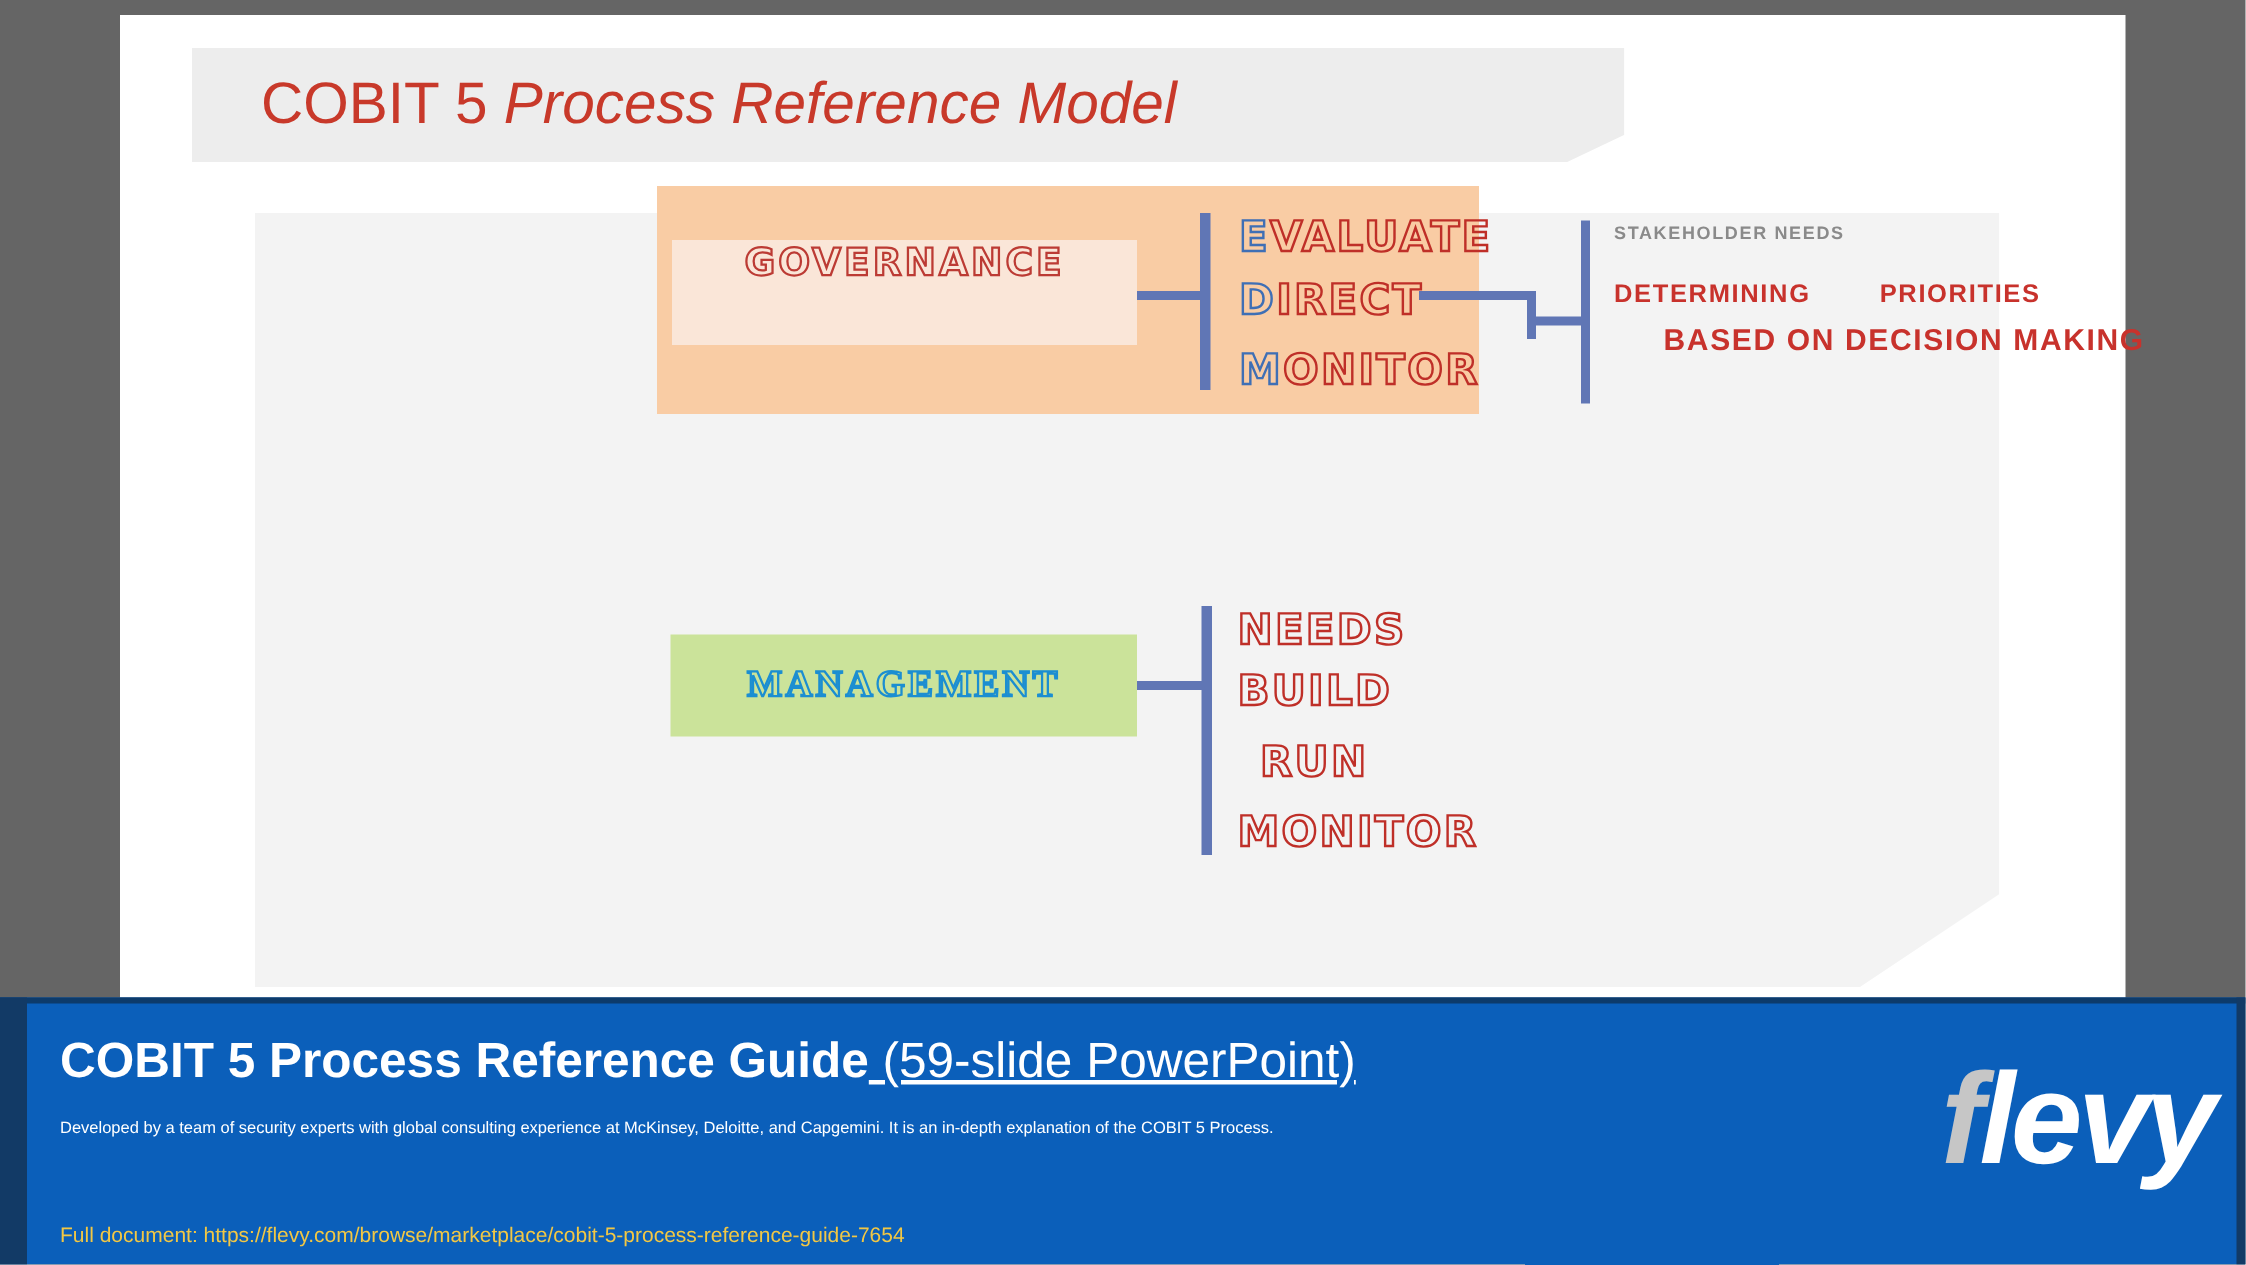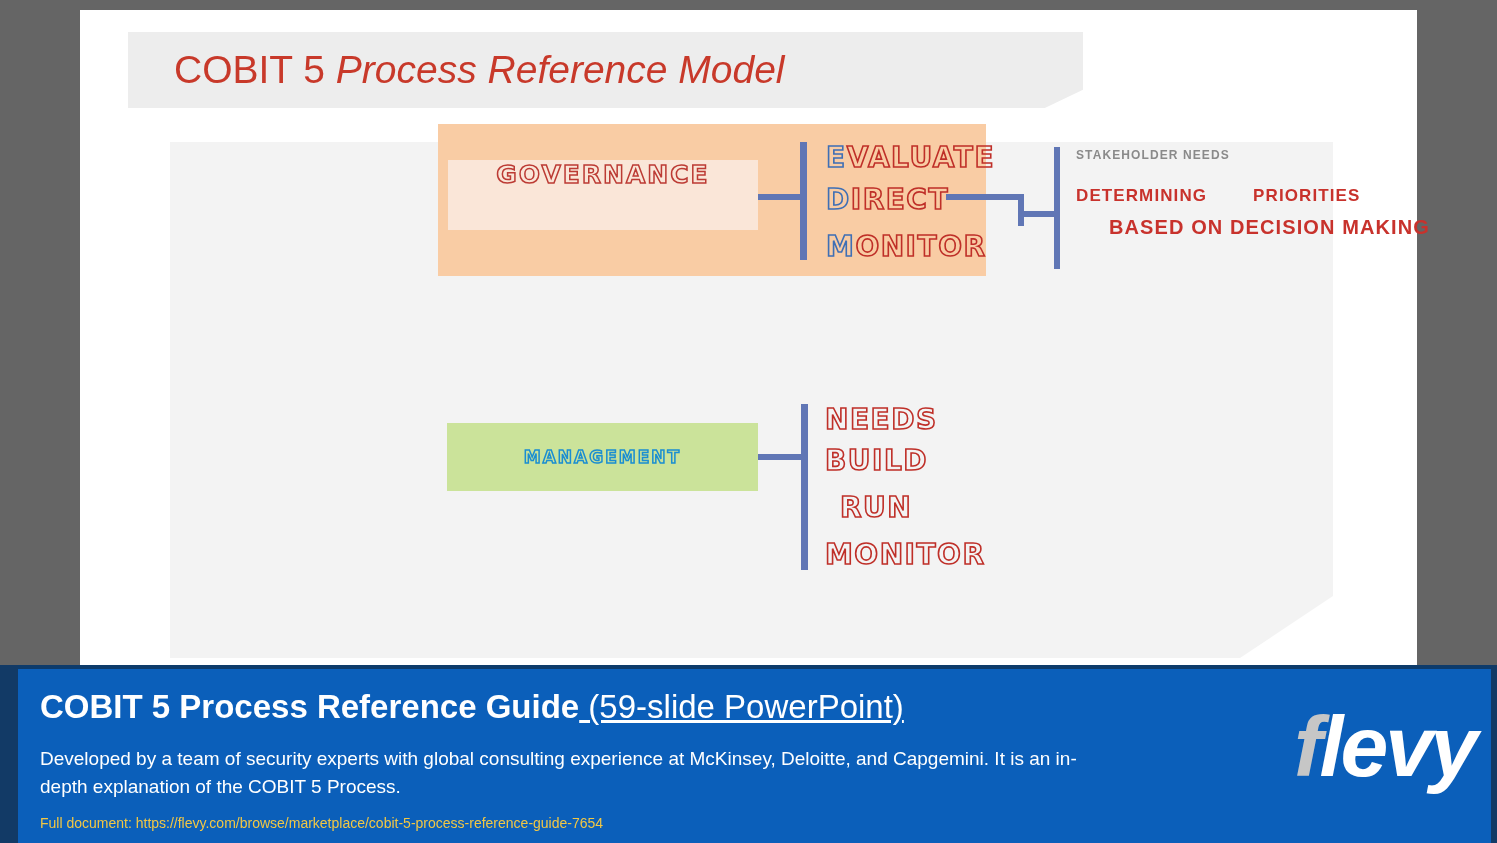--- a/index.html
+++ b/index.html
@@ -92,22 +92,22 @@
     position:absolute;left:1029px;top:206px;font-size:20px;color:#c8322c;
     letter-spacing:1.1px;white-space:nowrap;font-weight:600;
   }
 
   
   #mgmt-box{
     position:absolute;left:367px;top:413px;width:311px;height:68px;
     background:#cbe39a;display:flex;align-items:center;justify-content:center;
   }
   #mgmt-label{
-    font-size:17px;letter-spacing:2px;
-    color:transparent;-webkit-text-stroke:1.5px #1b8ed1;
+    font-size:25px;letter-spacing:2px;
+    color:transparent;font-family:Liberation Serif, serif;-webkit-text-stroke:1.5px #1b8ed1;
   }
   #mgmt-vbar{position:absolute;left:721px;top:394px;width:7px;height:166px;background:#6076b5;}
   #mgmt-hstub{position:absolute;left:678px;top:444px;width:45px;height:6px;background:#6076b5;}
 
   .mg-word{
     position:absolute;left:745px;font-size:28px;letter-spacing:1.5px;white-space:nowrap;
     color:transparent;-webkit-text-stroke:1.6px #bf2f28;
   }
   #mw0{top:393px;}
   #mw1{top:434px;}
@@ -122,21 +122,21 @@
   #banner-edge-left{position:absolute;left:0;top:0;width:18px;height:178px;background:#123a66;}
   #banner-topline{position:absolute;left:0;top:0;width:1497px;height:4px;background:#0d3b6b;}
   #banner-rightline{position:absolute;right:0;top:0;width:6px;height:178px;background:#123a66;}
 
   #banner-title{
     position:absolute;left:40px;top:23px;font-size:33px;color:#ffffff;white-space:nowrap;
   }
   #banner-title .bt-bold{font-weight:700;}
   #banner-title .bt-light{font-weight:400;text-decoration:underline;}
   #banner-desc{
-    position:absolute;left:40px;top:80px;width:1060px;font-size:19px;color:#ffffff;
+    position:absolute;left:40px;top:80px;width:1060px;font-size:11px;color:#ffffff;
     line-height:1.45;
   }
   #banner-url{
     position:absolute;left:40px;top:150px;font-size:14px;color:#f2c744;white-space:nowrap;
   }
 
   #flevy-logo{
     position:absolute;right:22px;top:38px;font-size:86px;font-weight:700;font-style:italic;
     letter-spacing:-3px;line-height:1;
   }

